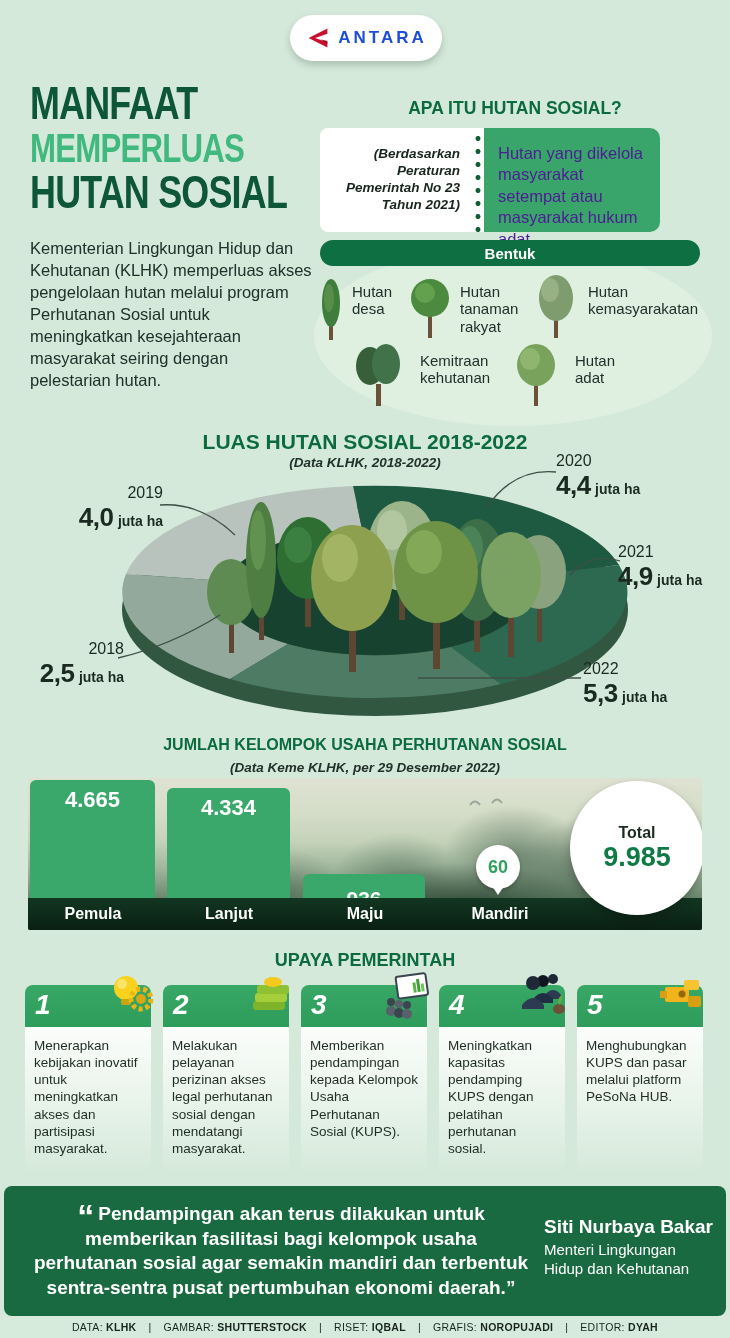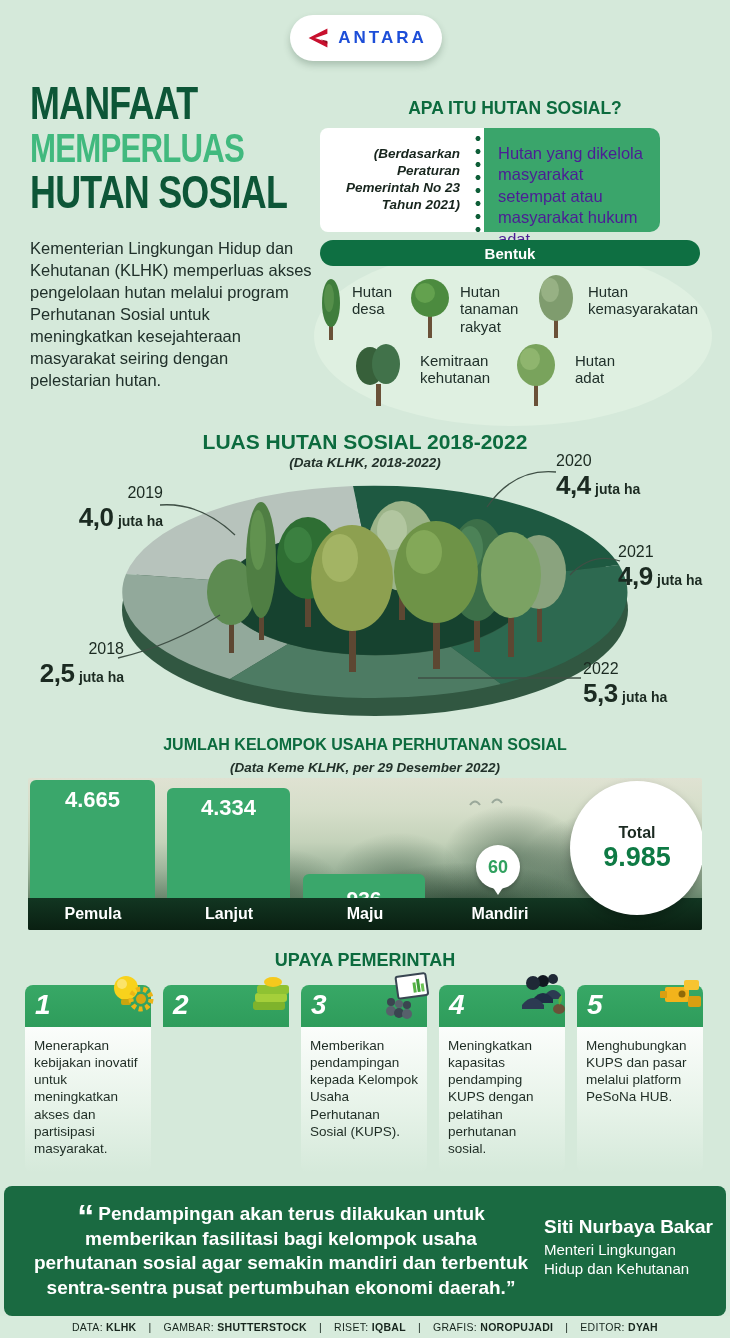--- a/index.html
+++ b/index.html
@@ -272,20 +272,21 @@
   <div class="card" style="left:163px">
     <div class="card-head">
       <span class="card-num">2</span>
       <svg class="card-icon" width="52" height="52" viewBox="0 0 52 52">
         <rect x="10" y="32" width="32" height="9" rx="3" fill="#7fb32c"></rect>
         <rect x="12" y="24" width="32" height="9" rx="3" fill="#a5cf3a"></rect>
         <rect x="14" y="16" width="32" height="9" rx="3" fill="#8fc232"></rect>
         <ellipse cx="30" cy="13" rx="9" ry="5" fill="#f5c91d"></ellipse>
       </svg>
     </div>
+    <div class="card-body">Melakukan pelayanan perizinan akses legal perhutanan sosial dengan mendatangi masyarakat.</div>
   </div>
 
   <div class="card" style="left:301px">
     <div class="card-head">
       <span class="card-num">3</span>
       <svg class="card-icon" width="52" height="52" viewBox="0 0 52 52">
         <g transform="rotate(-8 30 18)">
           <rect x="16" y="6" width="30" height="22" rx="2" fill="#fff" stroke="#394652" stroke-width="2"></rect>
           <rect x="32" y="14" width="3" height="10" fill="#57b347"></rect>
             <rect x="36" y="11" width="3" height="13" fill="#3f9e39"></rect>

